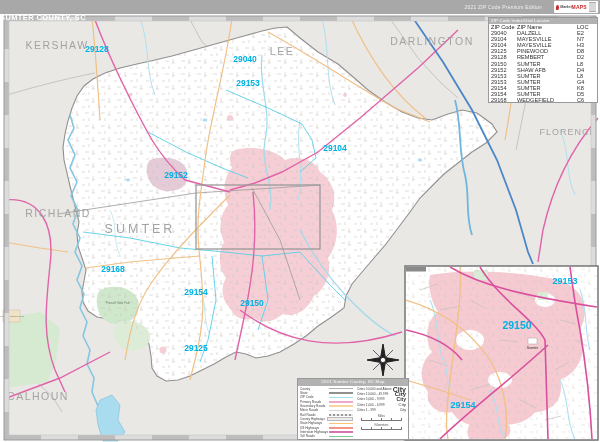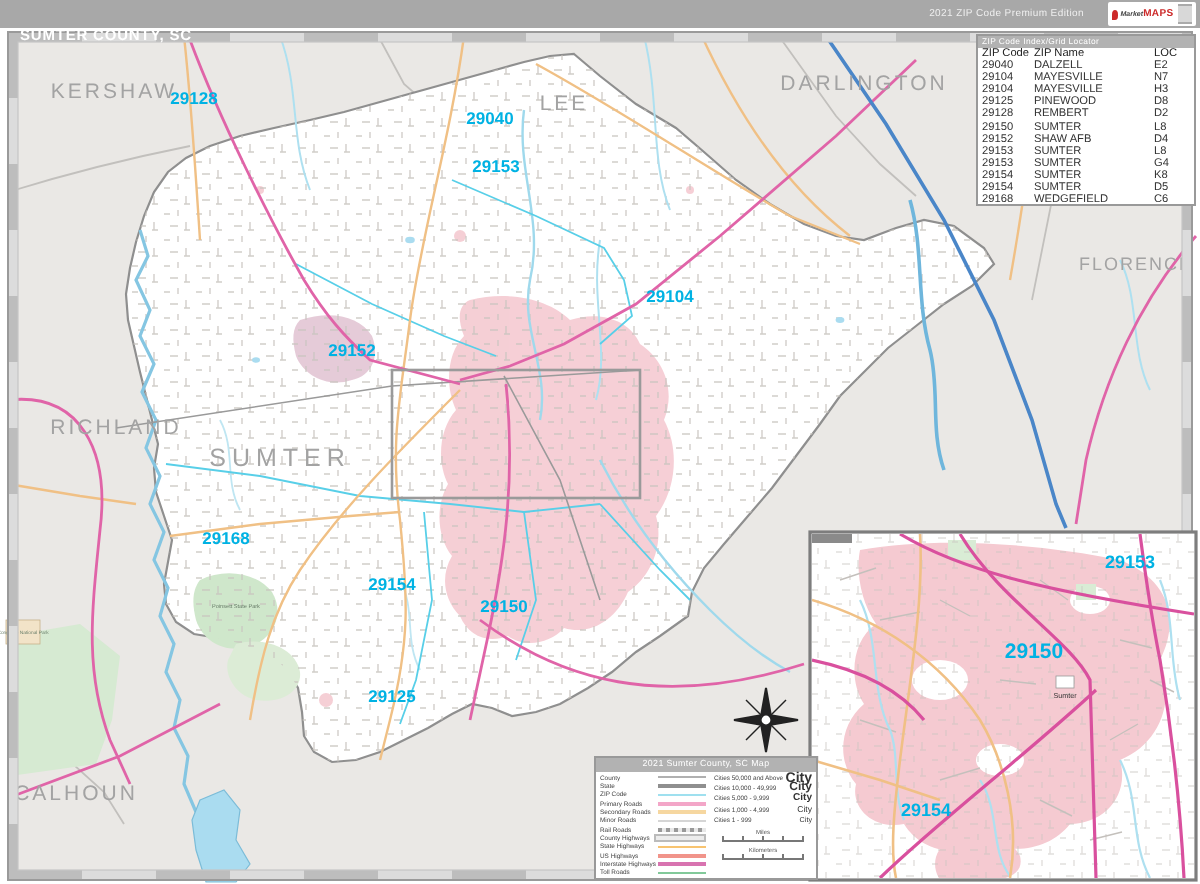--- a/index.html
+++ b/index.html
@@ -8,21 +8,21 @@
     background:#ffffff;font-family:"Liberation Sans",sans-serif;
     -webkit-font-smoothing:antialiased;
   }
   
   .header{
     position:absolute;left:0;top:0;width:600px;height:14px;
     background:#a8a8a8;z-index:30;display:flex;align-items:center;
   }
   .header-title{
     color:#ffffff;font-size:7.5px;font-weight:bold;letter-spacing:.4px;
-    padding-left:10px;white-space:nowrap;margin-top:20px;
+    padding-left:0;white-space:nowrap;margin-top:20px;
   }
   .header-edition{
     position:absolute;right:58px;top:4px;color:#efefef;font-size:5px;
     letter-spacing:.2px;white-space:nowrap;
   }
   .logo-box{
     position:absolute;right:2px;top:1px;width:44px;height:12px;
     background:#ffffff;border-radius:1px;display:flex;align-items:center;
     padding:0 2px;box-sizing:border-box;
   }

